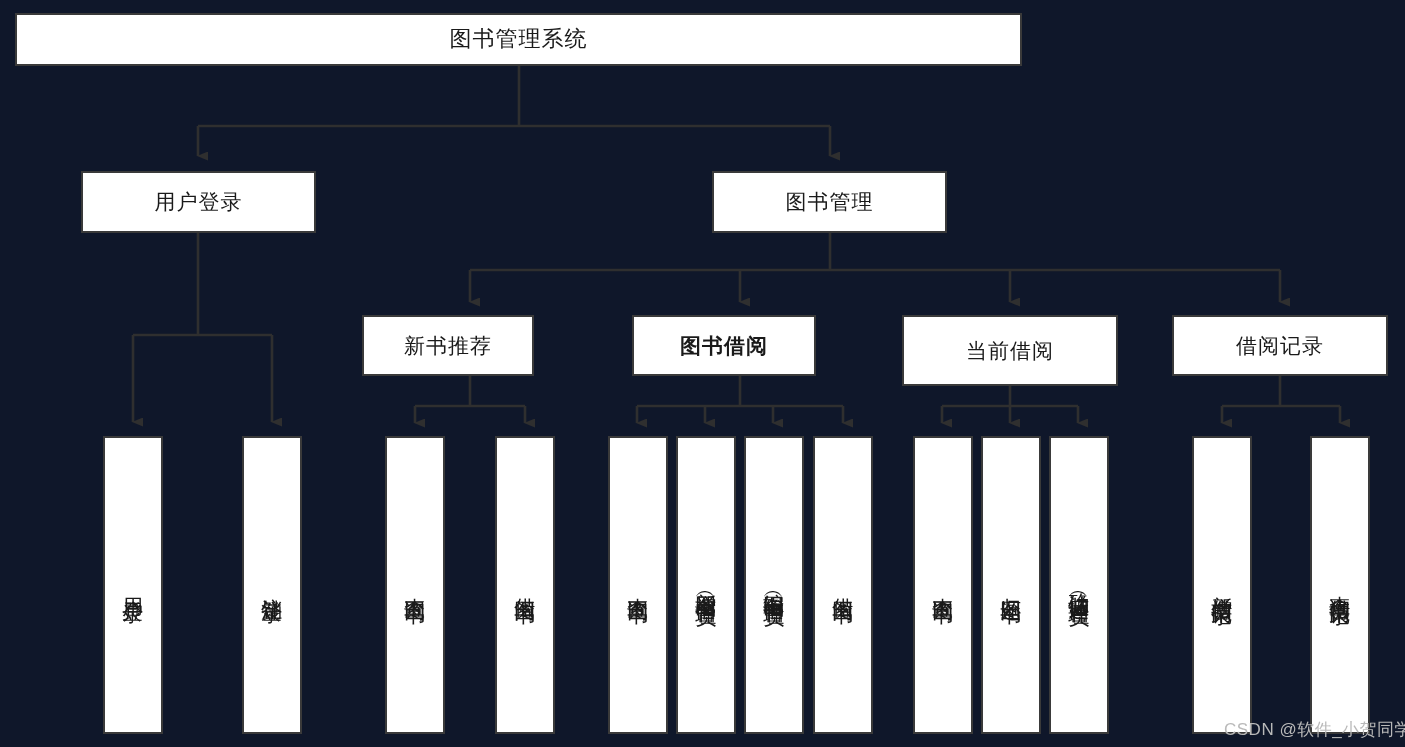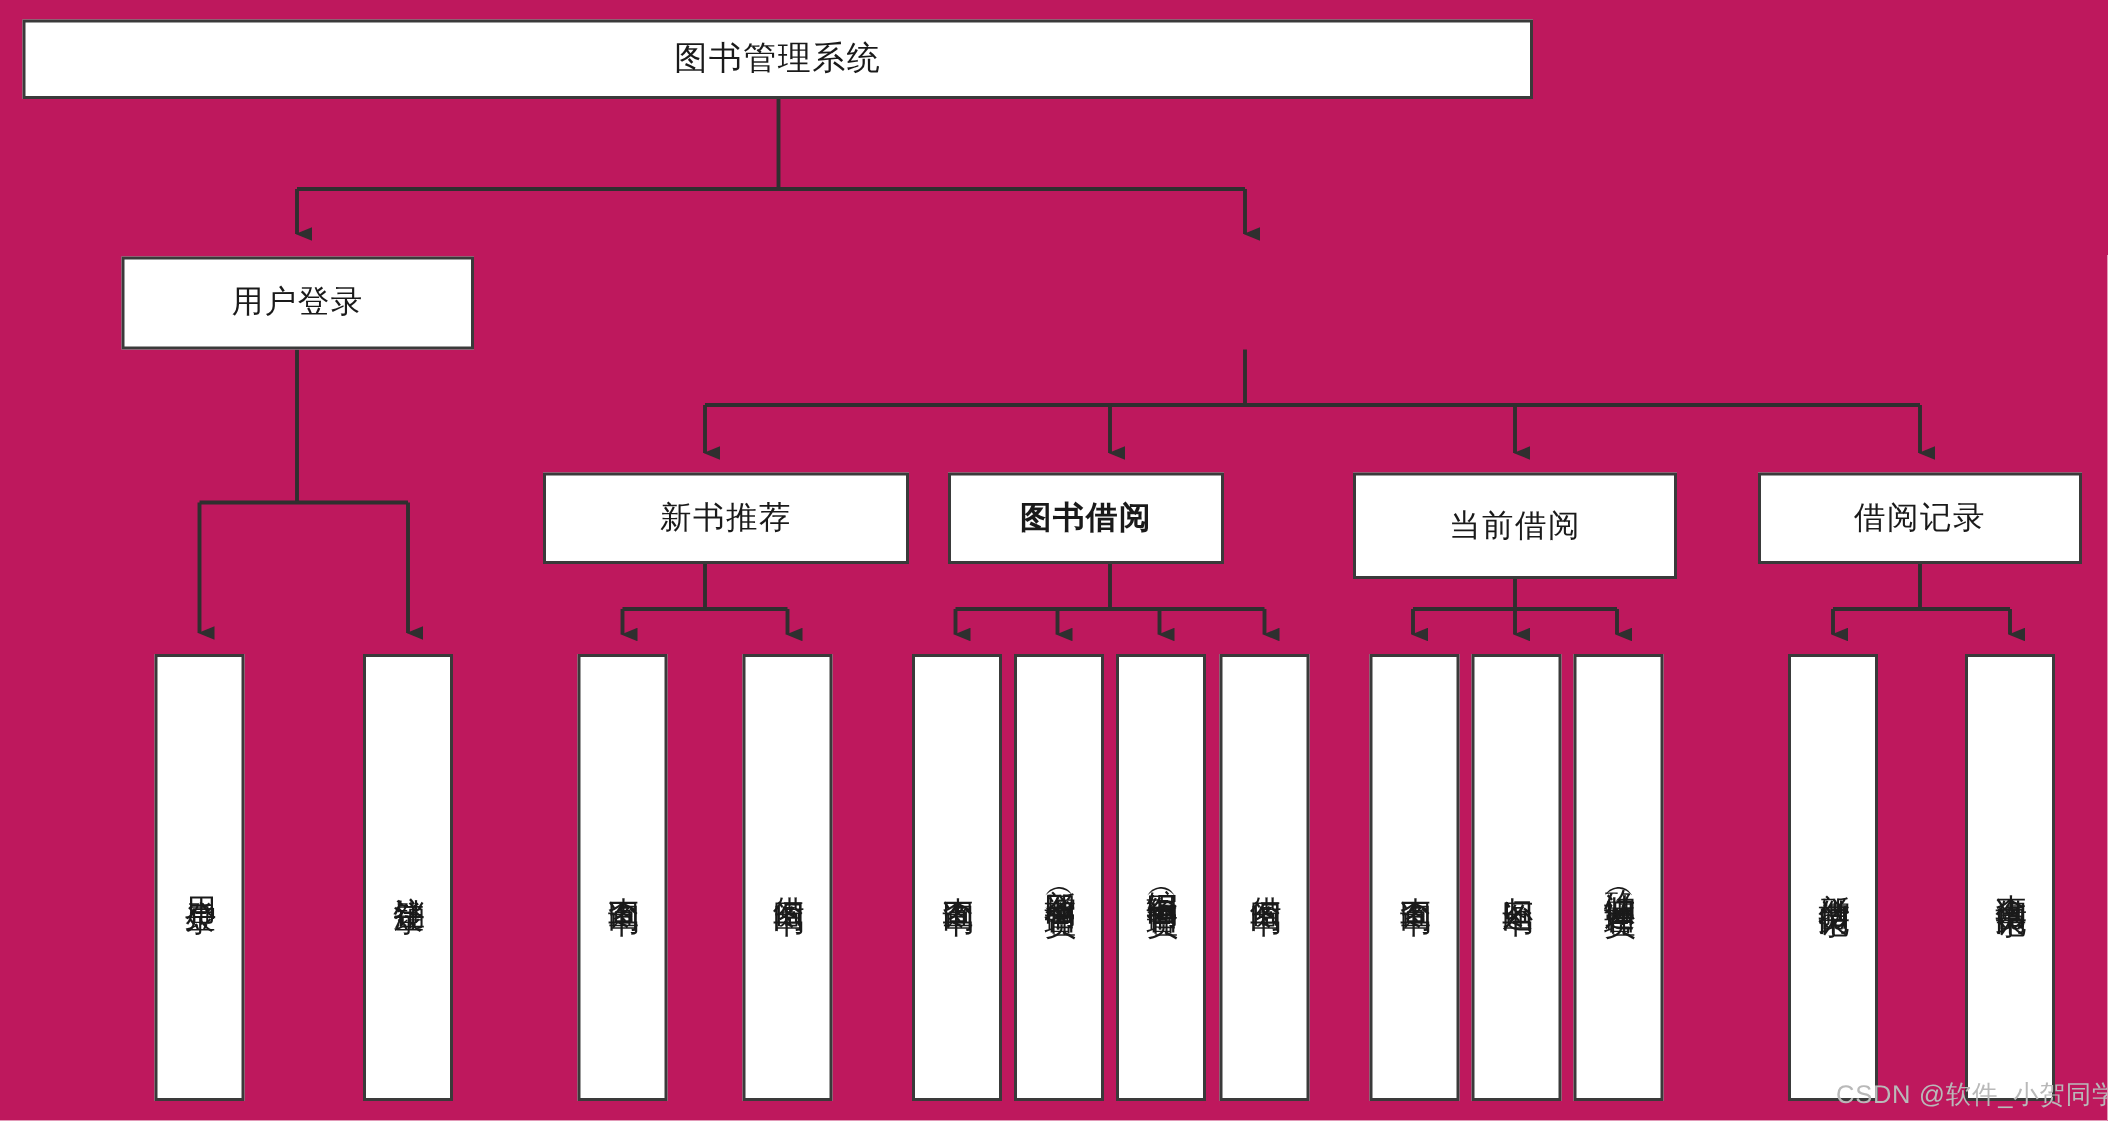--- a/index.html
+++ b/index.html
@@ -7,21 +7,21 @@
     padding: 0;
     background: #ffffff;
   }
   body {
     font-family: "Liberation Sans", "DejaVu Sans", sans-serif;
   }
   #canvas {
     position: relative;
     width: 1405px;
     height: 747px;
-    background: #be185d;
+    background: #0f172a;
     overflow: hidden;
   }
   svg.edges {
     position: absolute;
     left: 0;
     top: 0;
     width: 1405px;
     height: 747px;
     pointer-events: none;
   }
@@ -123,22 +123,25 @@
     </g>
   </svg>
 
   <div class="node node-h title-node" style="left:15px; top:13px; width:1007px; height:53px;">
     <span>图书管理系统</span>
   </div>
 
   <div class="node node-h" style="left:81px; top:171px; width:235px; height:62px;">
     <span>用户登录</span>
   </div>
+  <div class="node node-h" style="left:712px; top:171px; width:235px; height:62px;">
+    <span>图书管理</span>
+  </div>
 
-  <div class="node node-h" style="left:362px; top:315px; width:244px; height:61px;">
+  <div class="node node-h" style="left:362px; top:315px; width:172px; height:61px;">
     <span>新书推荐</span>
   </div>
   <div class="node node-h" style="left:632px; top:315px; width:184px; height:61px;font-weight:bold;">
     <span>图书借阅</span>
   </div>
   <div class="node node-h" style="left:902px; top:315px; width:216px; height:71px;">
     <span>当前借阅</span>
   </div>
   <div class="node node-h" style="left:1172px; top:315px; width:216px; height:61px;text-align:center;">
     <span>借阅记录</span>

